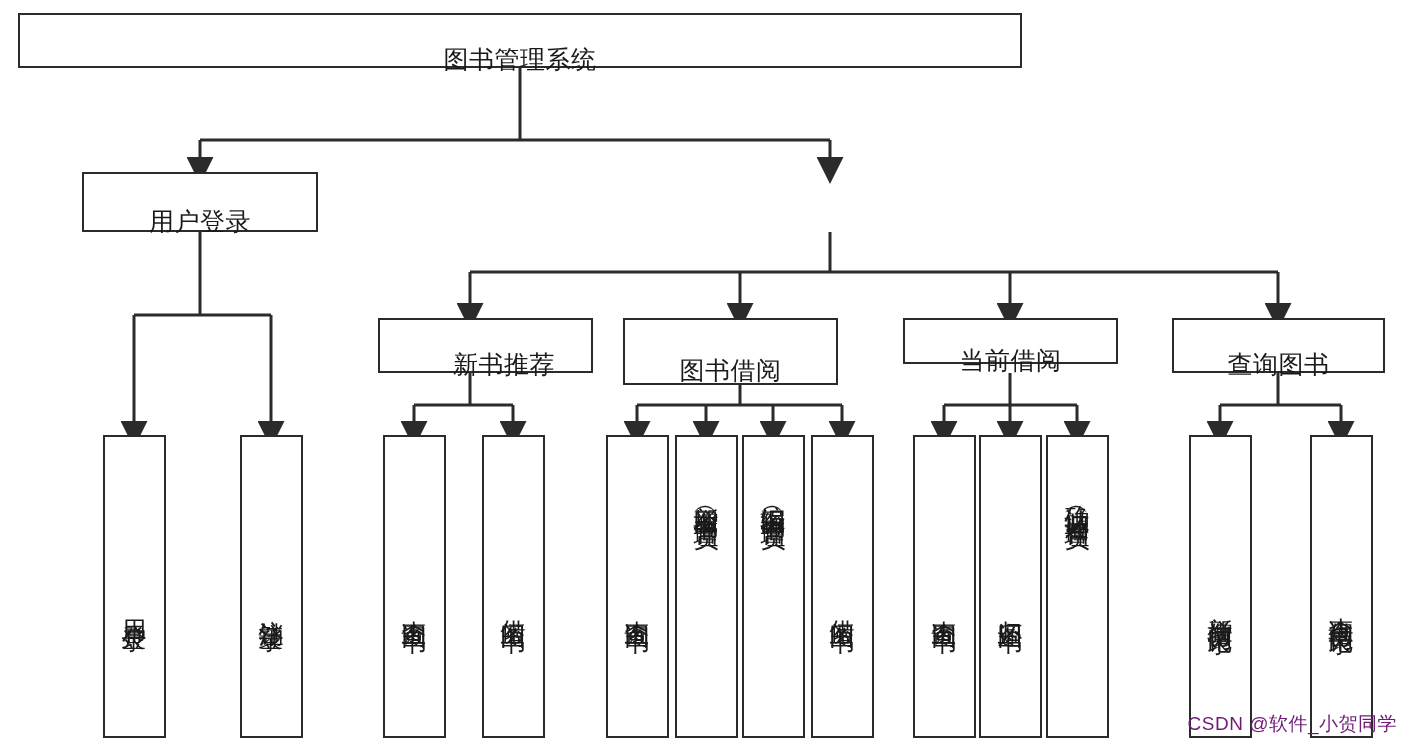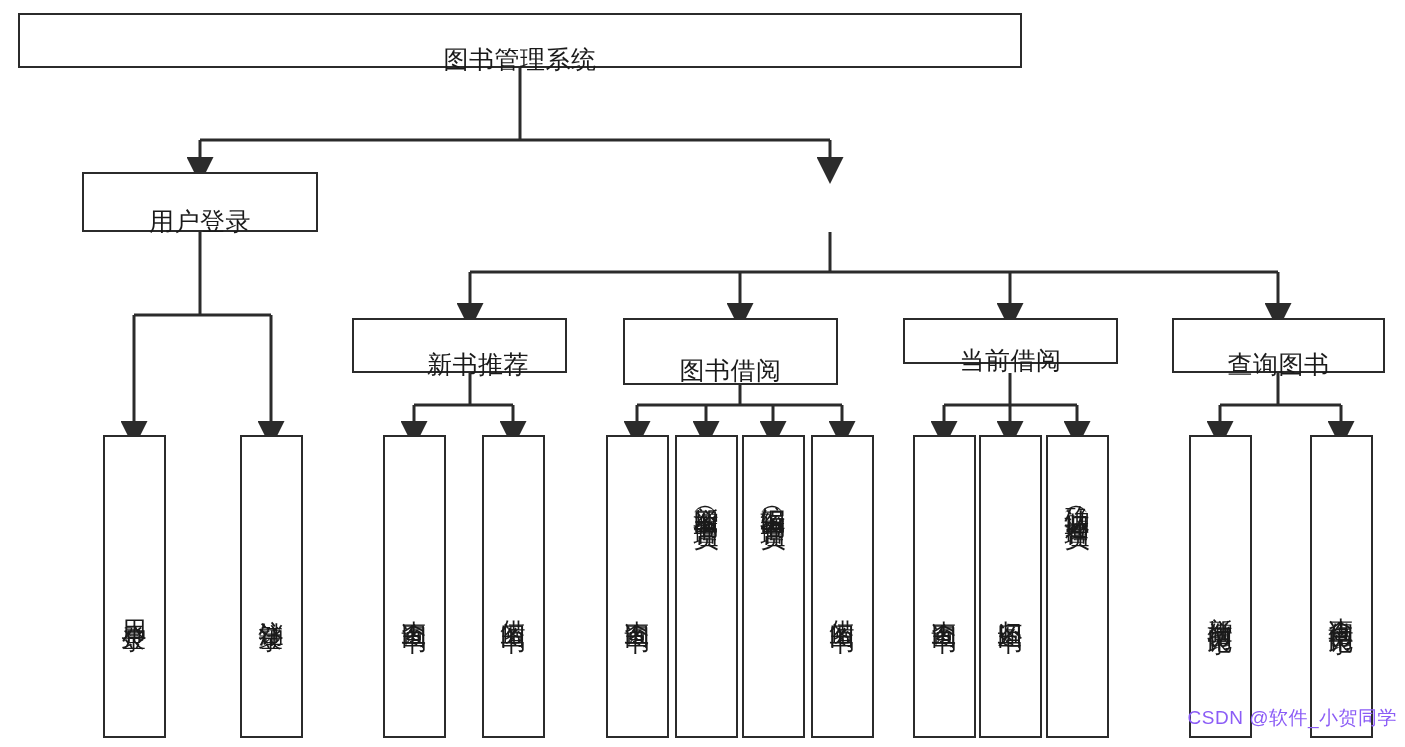--- a/index.html
+++ b/index.html
@@ -65,23 +65,23 @@
     letter-spacing: 3px;
     -webkit-text-orientation: upright;
   }
   .node.v.mid {
     align-items: center;
     padding-top: 0;
   }
   #watermark {
     position: absolute;
     right: 8px;
-    bottom: 16px;
+    bottom: 10px;
     font-size: 19px;
-    color: #8b5cf6;
+    color: #701a75;
     z-index: 5;
     white-space: pre;
     letter-spacing: 0.5px;
   }
 </style>
 </head>
 <body>
 
 <div id="canvas">
 
@@ -136,21 +136,21 @@
   </svg>
 
   <div class="node h root" style="left:18px; top:13px; width:1004px; height:55px;">
     <span class="label">图书管理系统</span>
   </div>
 
   <div class="node h" style="left:82px; top:172px; width:236px; height:60px;">
     <span class="label">用户登录</span>
   </div>
 
-  <div class="node h" style="left:352px; top:318px; width:215px; height:55px;padding-left:37px;">
+  <div class="node h" style="left:378px; top:318px; width:215px; height:55px;padding-left:37px;">
     <span class="label">新书推荐</span>
   </div>
   <div class="node h" style="left:623px; top:318px; width:215px; height:67px;">
     <span class="label">图书借阅</span>
   </div>
   <div class="node h" style="left:903px; top:318px; width:215px; height:46px;">
     <span class="label">当前借阅</span>
   </div>
   <div class="node h" style="left:1172px; top:318px; width:213px; height:55px;">
     <span class="label">查询图书</span>

